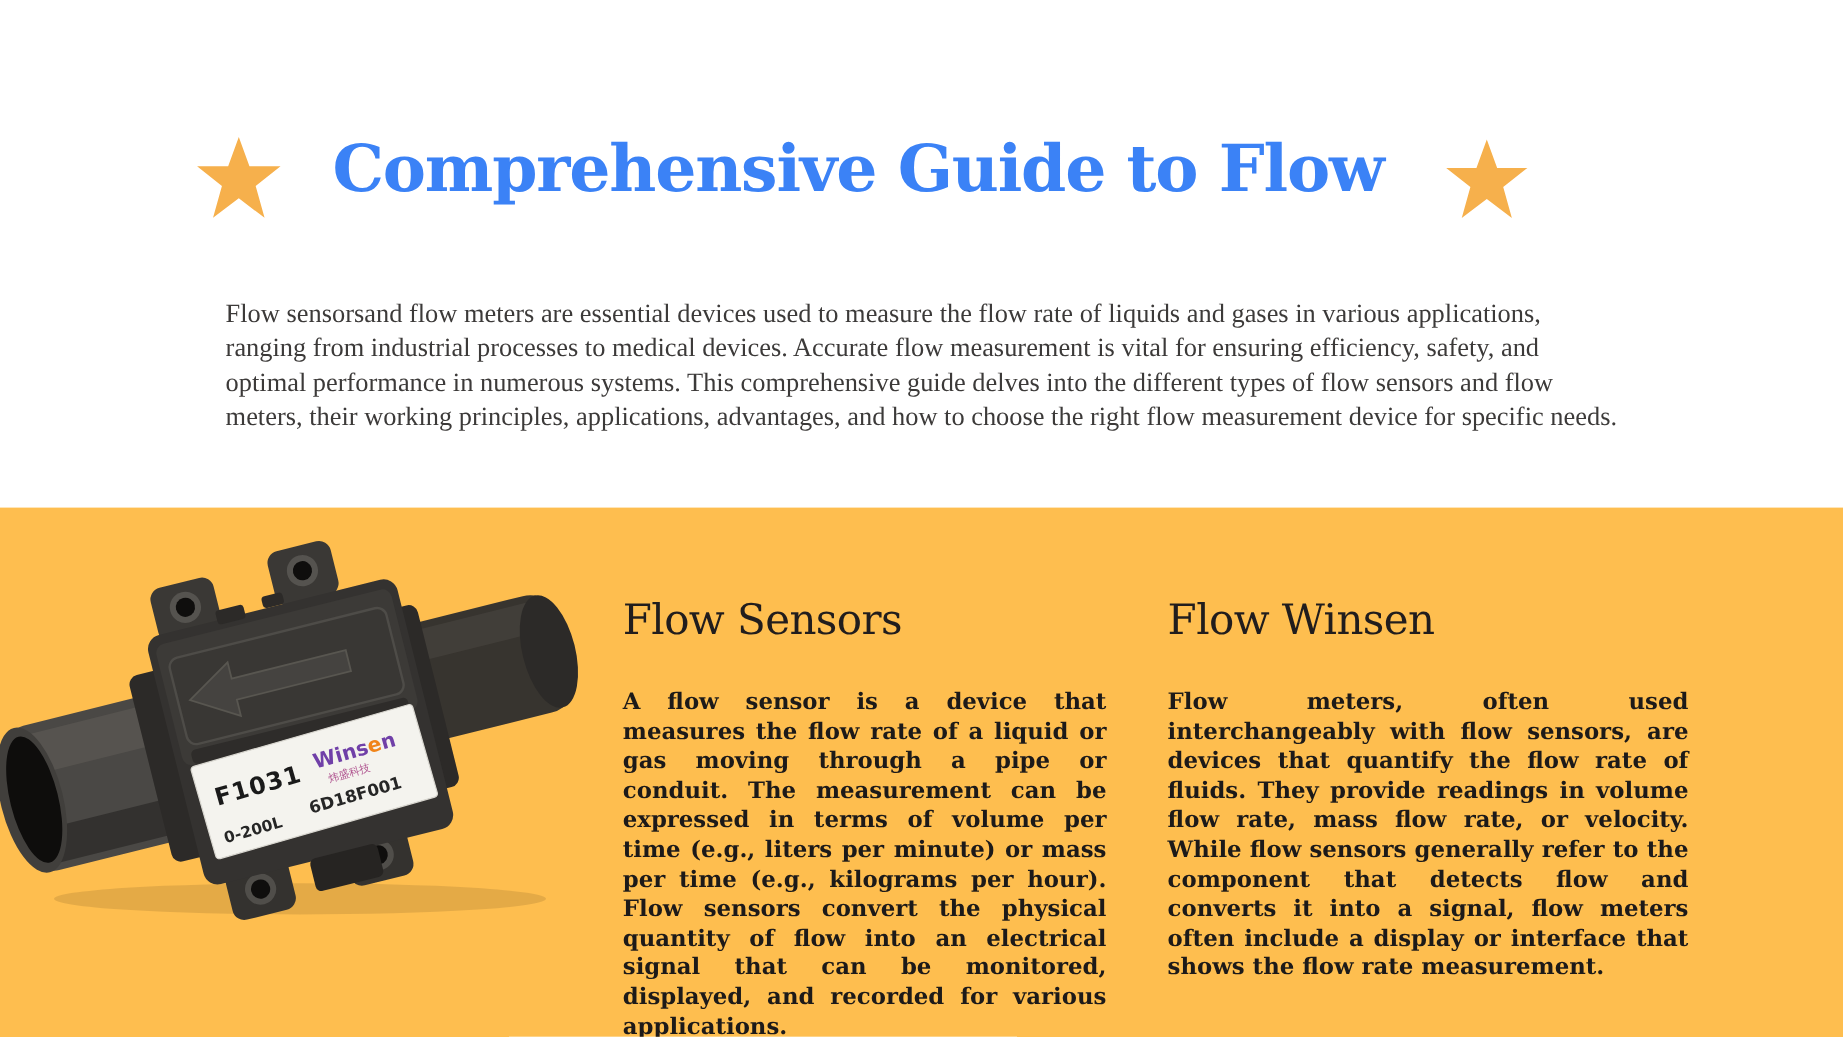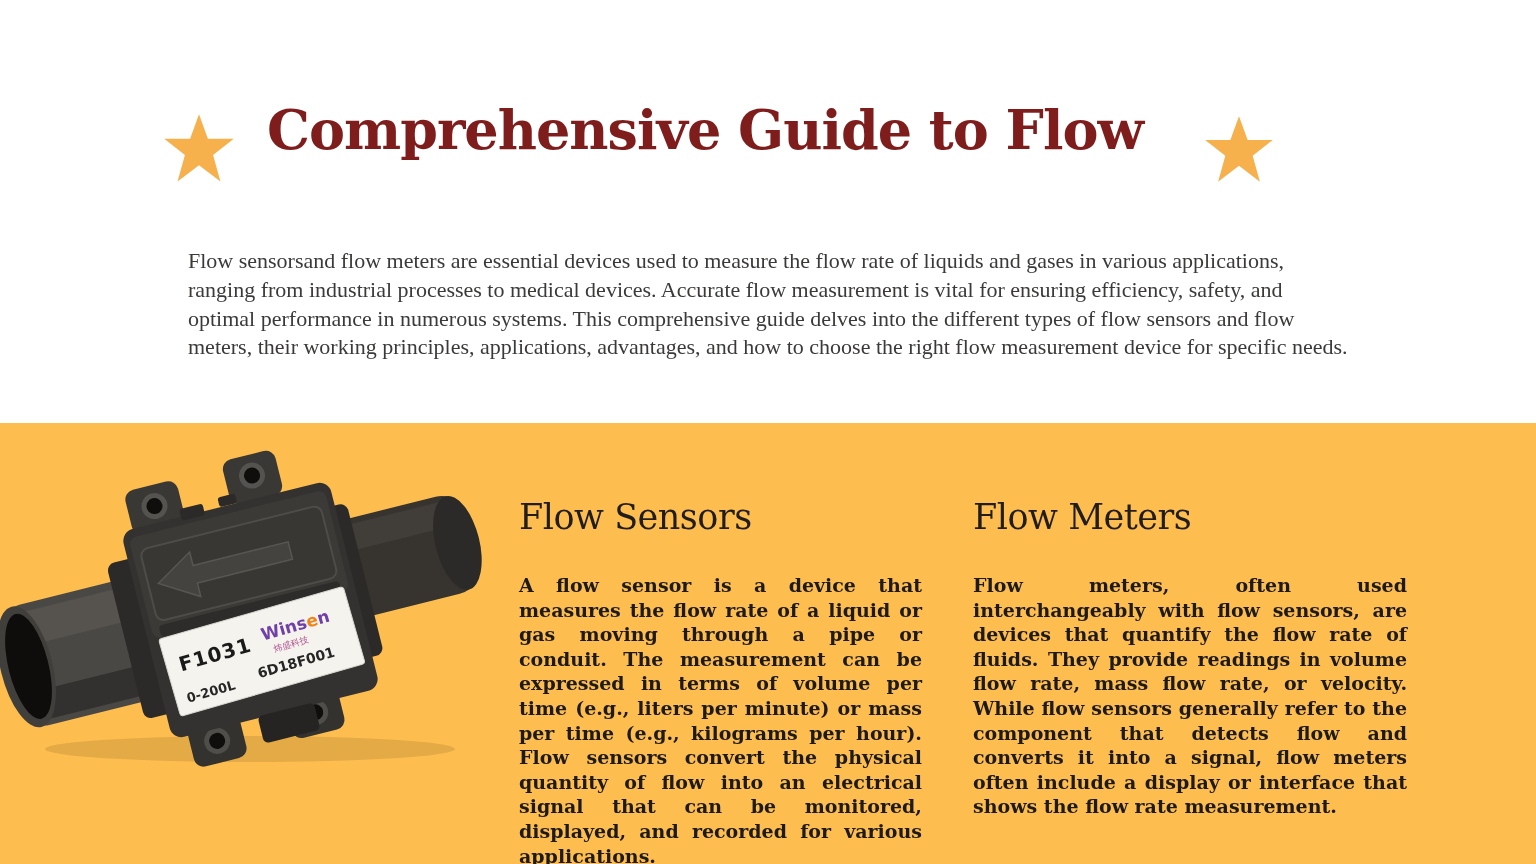--- a/index.html
+++ b/index.html
@@ -10,23 +10,23 @@
   }
   .page{position:relative;width:1536px;height:864px;}
 
   
   .top{position:absolute;left:0;top:0;width:1536px;height:423px;background:#ffffff;}
   .star{position:absolute;display:block;}
   .star-left{left:162px;top:111px;width:74px;height:76px;}
   .star-right{left:1203px;top:113px;width:72px;height:74px;}
 
   .title{
-    position:absolute;left:190px;top:103px;width:1030px;margin:0;
+    position:absolute;left:190px;top:103px;width:1030px;margin:10px;
     text-align:center;font-weight:bold;font-size:54px;line-height:55px;
-    letter-spacing:-1px;color:#7f1d1d;
+    letter-spacing:-1px;color:#3b82f6;
     font-family:"DejaVu Serif", serif;
   }
   .title .t-line{display:block;}
   .title .underline{
     display:inline-block;
     border-bottom:6px solid #2a2526;
     padding:0 10px 5px 10px;
   }
 
   .intro{
@@ -142,18 +142,18 @@
       </svg>
     </figure>
 
 
     <div class="col col-sensors">
       <h2>Flow Sensors</h2>
       <p>A flow sensor is a device that measures the flow rate of a liquid or gas moving through a pipe or conduit. The measurement can be expressed in terms of volume per time (e.g., liters per minute) or mass per time (e.g., kilograms per hour). Flow sensors convert the physical quantity of flow into an electrical signal that can be monitored, displayed, and recorded for various applications.</p>
     </div>
 
     <div class="col col-meters">
-      <h2>Flow Meters</h2>
+      <h2>Flow Winsen</h2>
       <p>Flow meters, often used interchangeably with flow sensors, are devices that quantify the flow rate of fluids. They provide readings in volume flow rate, mass flow rate, or velocity. While flow sensors generally refer to the component that detects flow and converts it into a signal, flow meters often include a display or interface that shows the flow rate measurement.</p>
     </div>
 
   </section>
 </div>
 
 </body></html>

